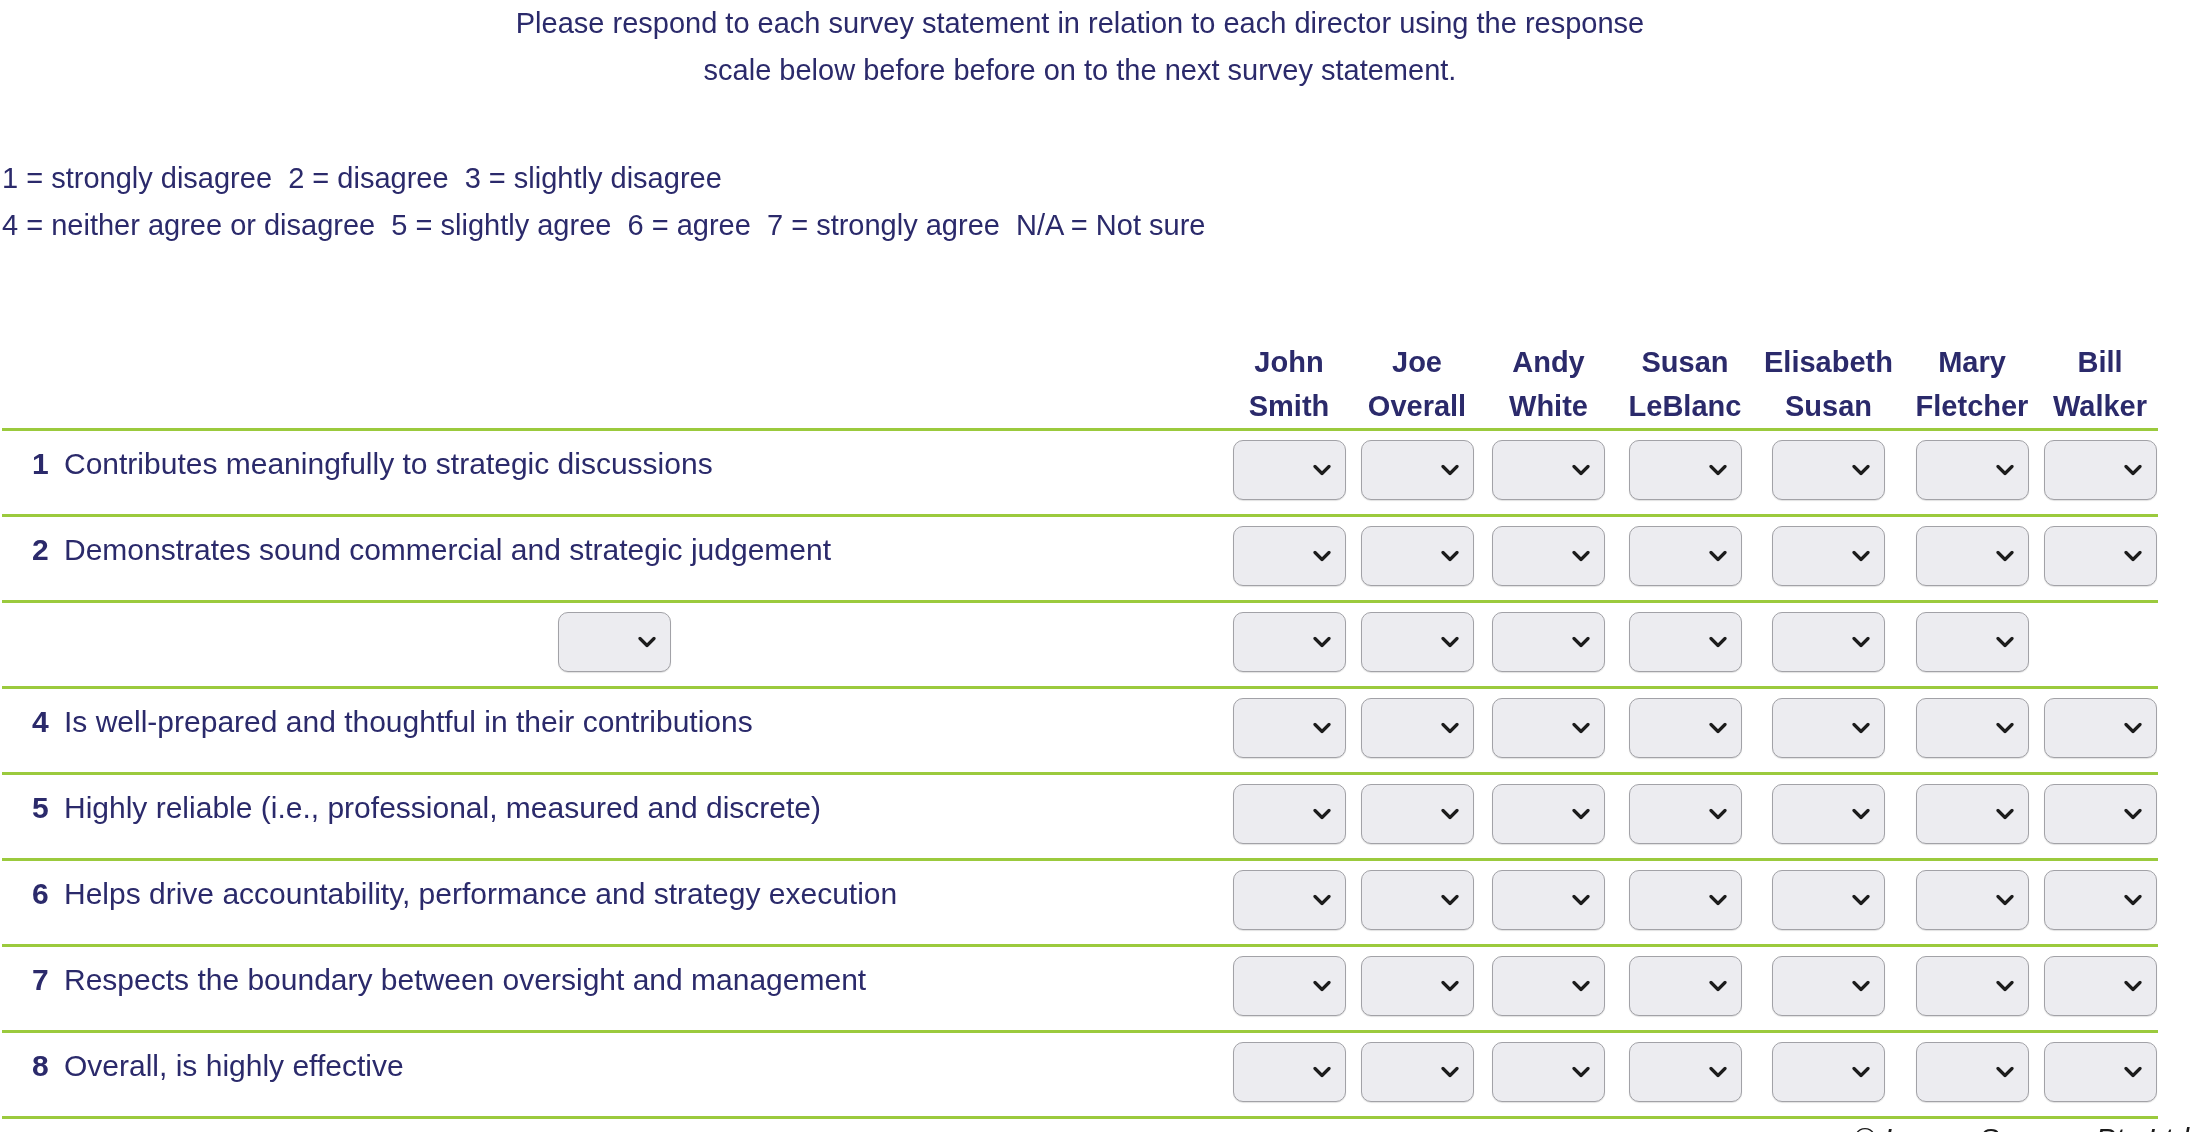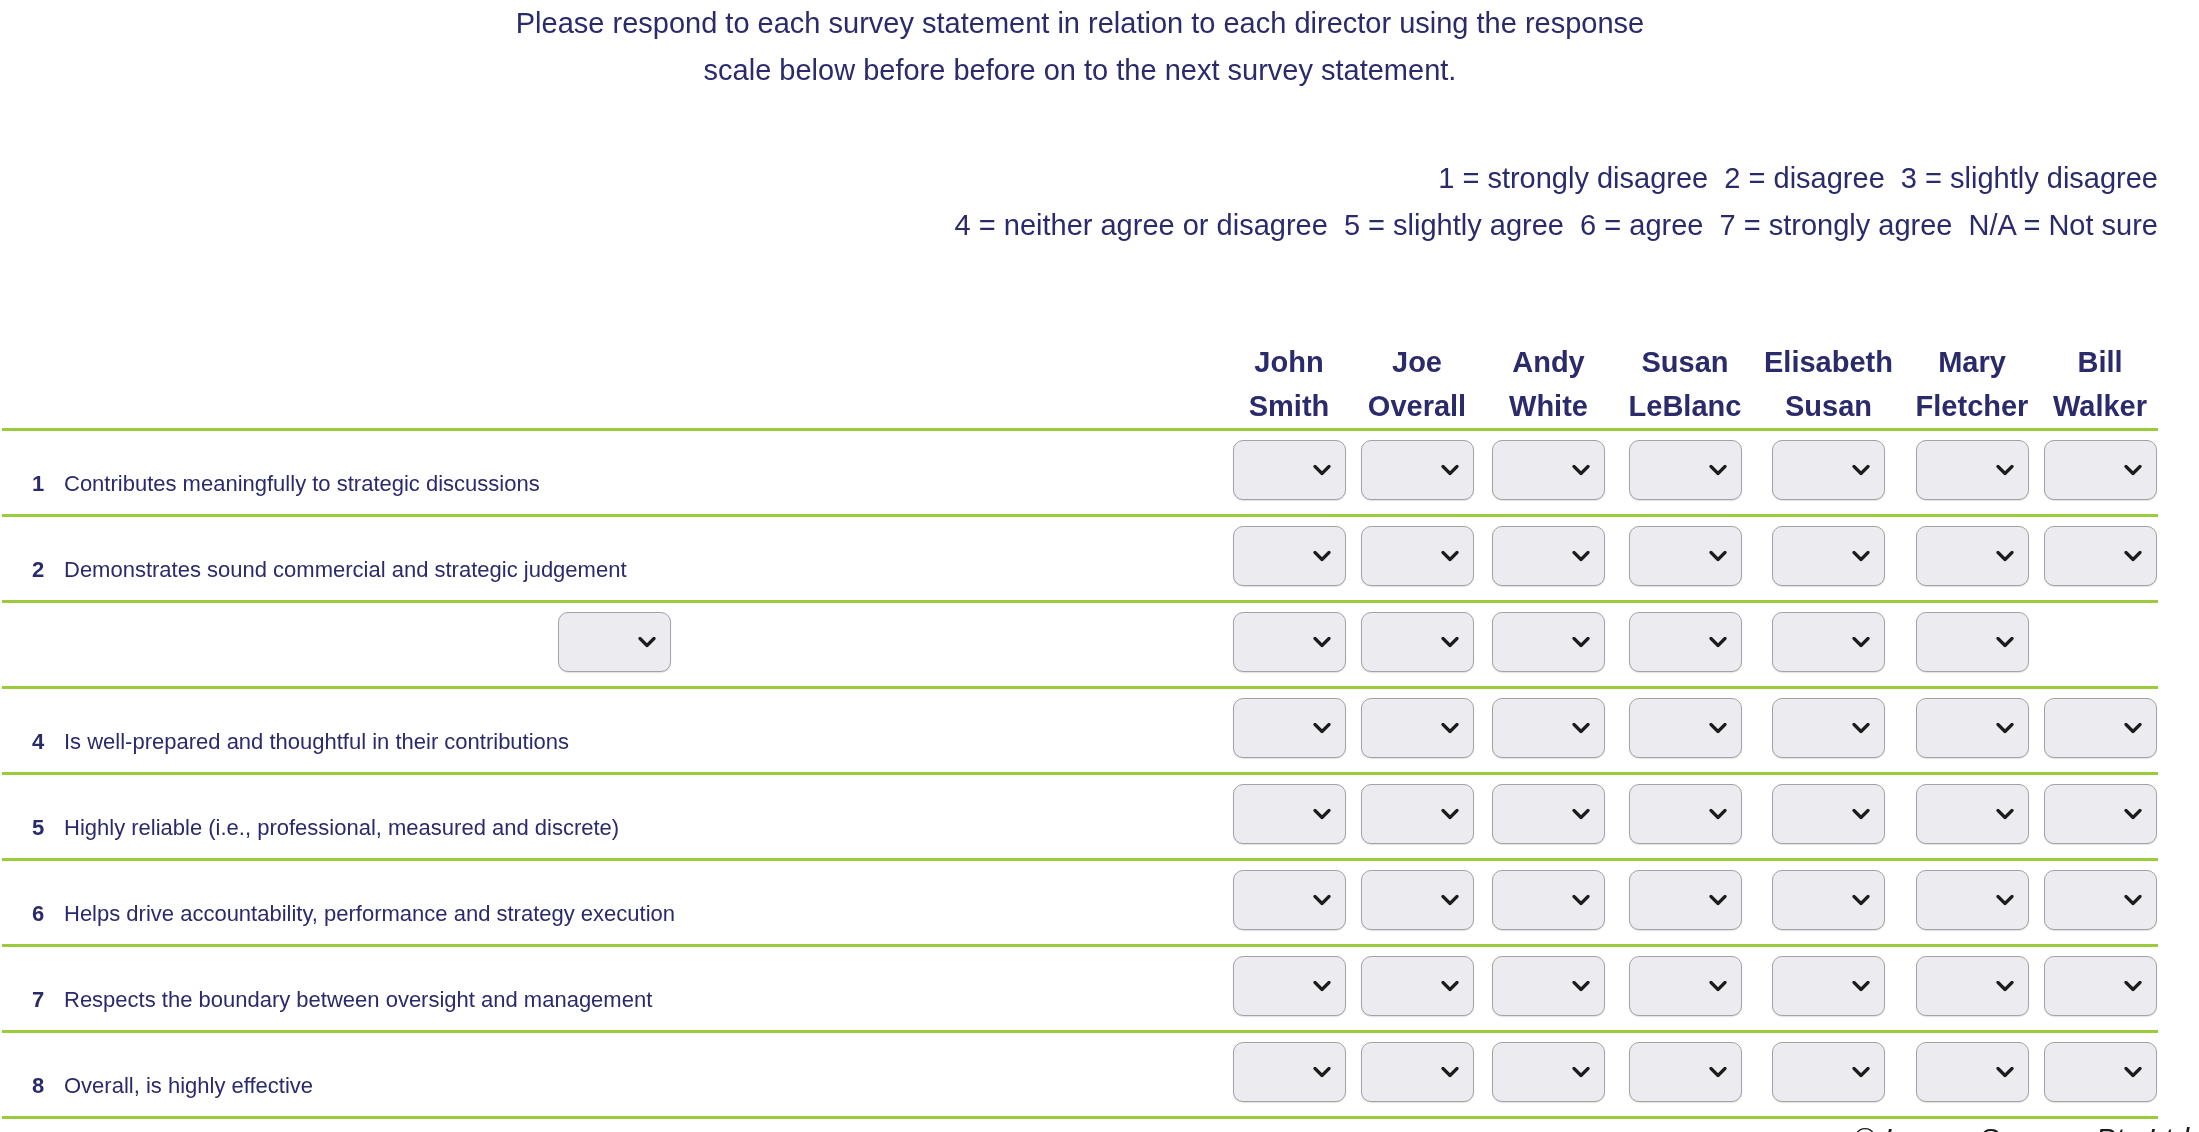--- a/index.html
+++ b/index.html
@@ -11,35 +11,35 @@
     --footer-text:#1a1a1a;
   }
   *{box-sizing:border-box;margin:0;padding:0;}
   body{
     width:2199px;height:1132px;overflow:hidden;background:#ffffff;
     font-family:"Liberation Sans", sans-serif;
     color:var(--text-navy);
   }
   .page{width:2156px;margin-left:2px;}
   .intro{padding-top:0;text-align:center;font-size:29px;line-height:47px;}
-  .scale-block{margin-top:61px;text-align:right;font-size:29px;line-height:47px;}
+  .scale-block{margin-top:61px;text-align:left;font-size:29px;line-height:47px;}
   .scale-block div{white-space:pre;}
   .grid{display:grid;grid-template-columns:1224px 126px 130px 133px 140px 147px 140px 116px;}
   .header-row{margin-top:55px;}
   .hcell{
     text-align:center;font-weight:bold;font-size:29px;line-height:44px;
     align-self:end;
     margin-top:36px;
   }
   .row{
     height:86px;border-top:3px solid var(--line-green);
     align-items:start;
   }
   .rows-wrap{border-bottom:3px solid var(--line-green);}
-  .stmt-cell{padding:16px 0 0 30px;font-size:22px;margin-top:24px;}
+  .stmt-cell{padding:16px 0 0 30px;font-size:30px;}
   .stmt-num{font-weight:bold;display:inline-block;min-width:20px;}
   .stmt-text{margin-left:12px;}
   .selcell{display:flex;justify-content:center;}
   .selwrap{position:relative;width:113px;height:60px;margin-top:9px;}
   .selwrap select{
     -webkit-appearance:none;appearance:none;
     width:113px;height:60px;
     background:var(--select-bg);
     border:1.5px solid var(--select-border);
     border-radius:10px;

